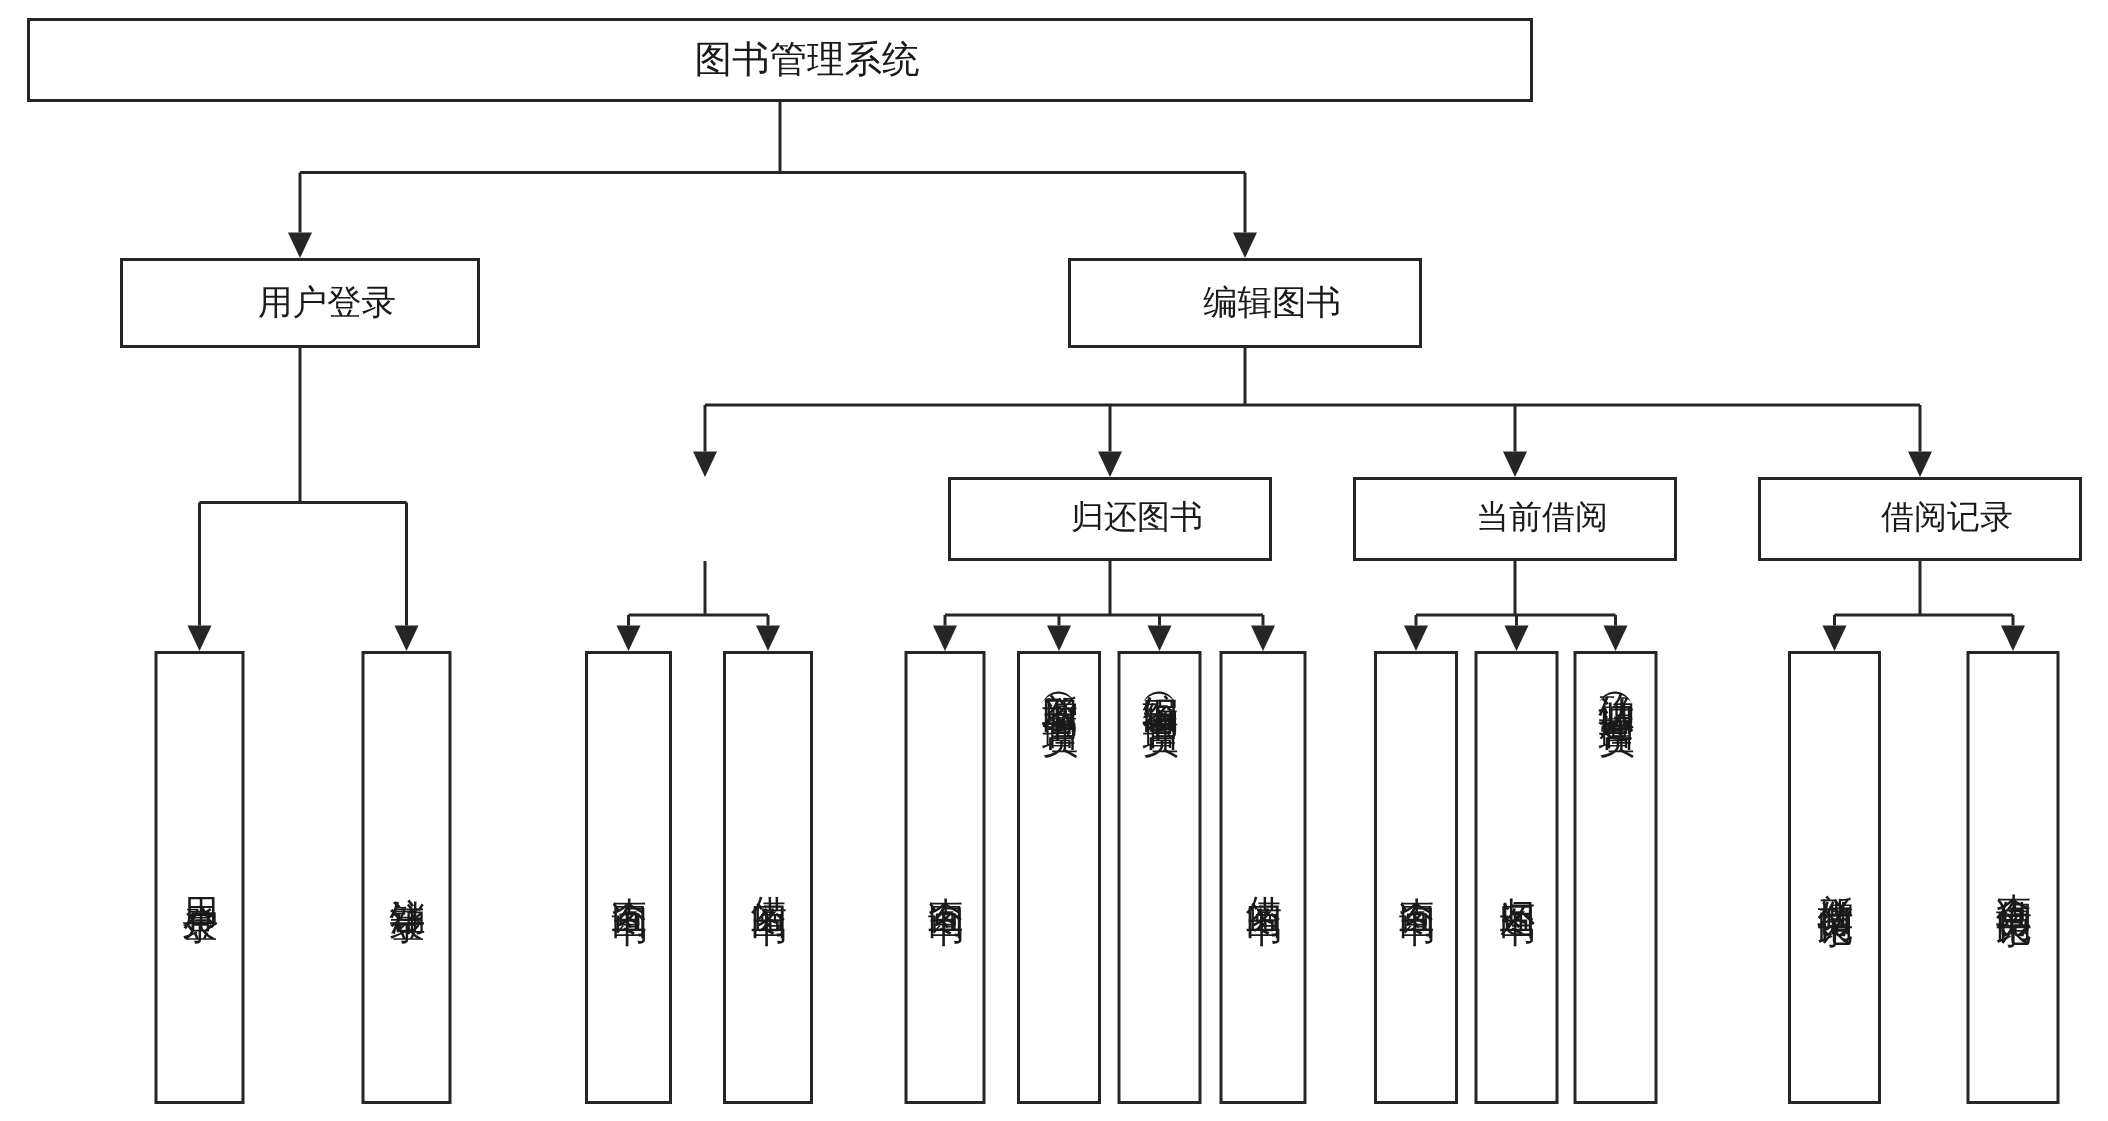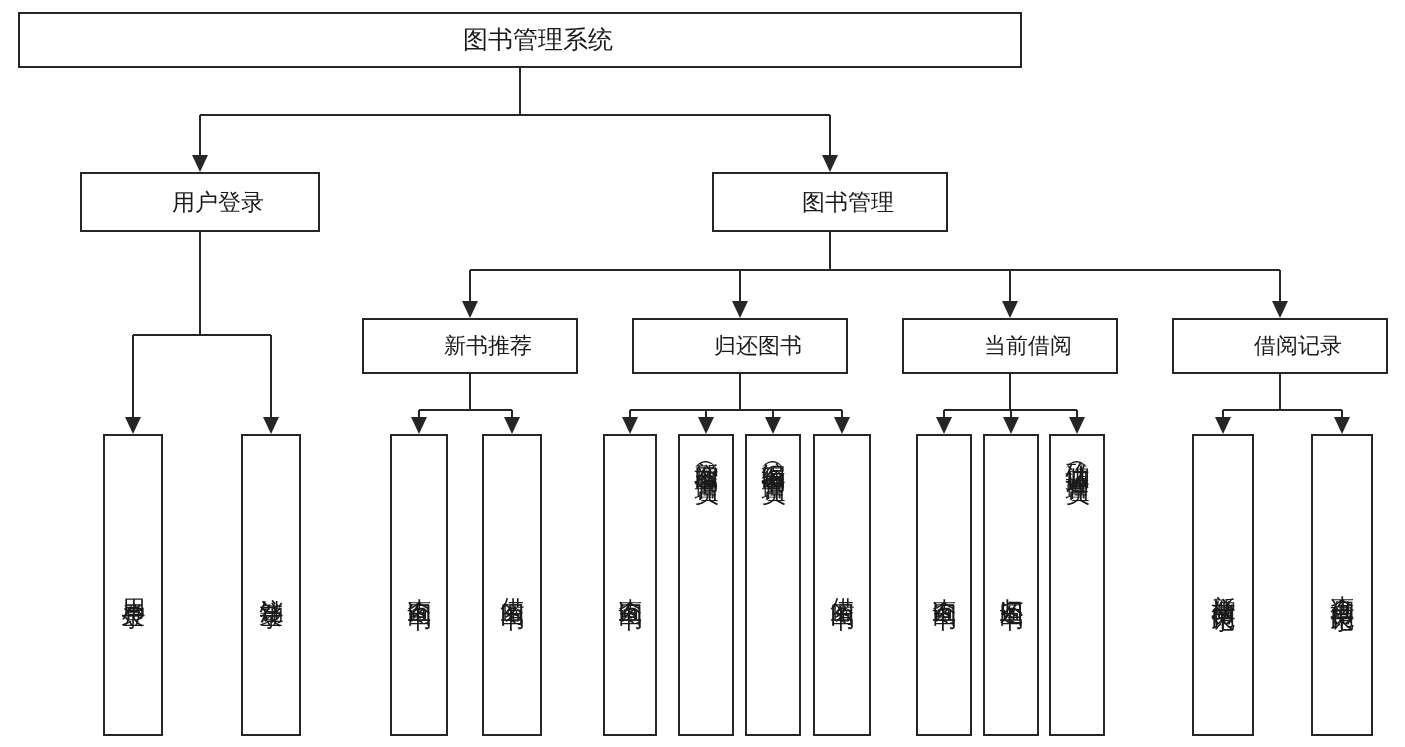--- a/index.html
+++ b/index.html
@@ -87,41 +87,40 @@
   <div class="node root" id="node-root" style="left: 18px; top: 12px; width: 1004px; height: 56px;">图书管理系统</div>
 
   <div class="vline" id="c-root-stem" style="left: 518.75px; top: 68px; height: 47px;"></div>
   <div class="hline" id="c-root-bus" style="left: 200px; top: 113.75px; width: 630px;"></div>
   <div class="vline" id="c-root-d0" style="left: 198.75px; top: 115px; height: 40px;"></div>
   <div class="arrow" id="a-root-d0" style="left: 192px; top: 155px;"></div>
   <div class="vline" id="c-root-d1" style="left: 828.75px; top: 115px; height: 40px;"></div>
   <div class="arrow" id="a-root-d1" style="left: 822px; top: 155px;"></div>
 
   <div class="node level1" id="node-l1-0" style="left: 80px; top: 172px; width: 240px; height: 60px;">用户登录</div>
-  <div class="node level1" id="node-l1-1" style="left: 712px; top: 172px; width: 236px; height: 60px;">图书管理</div>
+  <div class="node level1" id="node-l1-1" style="left: 712px; top: 172px; width: 236px; height: 60px;">编辑图书</div>
 
   <div class="vline" id="c-ul-stem" style="left: 198.75px; top: 232px; height: 103px;"></div>
   <div class="hline" id="c-ul-bus" style="left: 133px; top: 333.75px; width: 138px;"></div>
   <div class="vline" id="c-ul-d0" style="left: 131.75px; top: 335px; height: 82px;"></div>
   <div class="arrow" id="a-ul-d0" style="left: 125px; top: 417px;"></div>
   <div class="vline" id="c-ul-d1" style="left: 269.75px; top: 335px; height: 82px;"></div>
   <div class="arrow" id="a-ul-d1" style="left: 263px; top: 417px;"></div>
 
   <div class="vline" id="c-bm-stem" style="left: 828.75px; top: 232px; height: 38px;"></div>
   <div class="hline" id="c-bm-bus" style="left: 470px; top: 268.75px; width: 810px;"></div>
   <div class="vline" id="c-bm-d0" style="left: 468.75px; top: 270px; height: 31px;"></div>
   <div class="arrow" id="a-bm-d0" style="left: 462px; top: 301px;"></div>
   <div class="vline" id="c-bm-d1" style="left: 738.75px; top: 270px; height: 31px;"></div>
   <div class="arrow" id="a-bm-d1" style="left: 732px; top: 301px;"></div>
   <div class="vline" id="c-bm-d2" style="left: 1008.75px; top: 270px; height: 31px;"></div>
   <div class="arrow" id="a-bm-d2" style="left: 1002px; top: 301px;"></div>
   <div class="vline" id="c-bm-d3" style="left: 1278.75px; top: 270px; height: 31px;"></div>
   <div class="arrow" id="a-bm-d3" style="left: 1272px; top: 301px;"></div>
 
-  <div class="node level2" id="node-l2-0" style="left: 362px; top: 318px; width: 216px; height: 56px;">新书推荐</div>
   <div class="node level2" id="node-l2-1" style="left: 632px; top: 318px; width: 216px; height: 56px;">归还图书</div>
   <div class="node level2" id="node-l2-2" style="left: 902px; top: 318px; width: 216px; height: 56px;">当前借阅</div>
   <div class="node level2" id="node-l2-3" style="left: 1172px; top: 318px; width: 216px; height: 56px;">借阅记录</div>
 
   <div id="sub-connectors">
       <div class="vline" style="position: absolute; left: 468.75px; top: 374px; height: 36px;"></div>
       <div class="hline" style="position: absolute; left: 419px; top: 408.75px; width: 93px;"></div>
       <div class="vline" style="position: absolute; left: 417.75px; top: 410px; height: 7px;"></div>
       <div class="arrow" style="position: absolute; left: 411px; top: 417px;"></div>
       <div class="vline" style="position: absolute; left: 510.75px; top: 410px; height: 7px;"></div>

